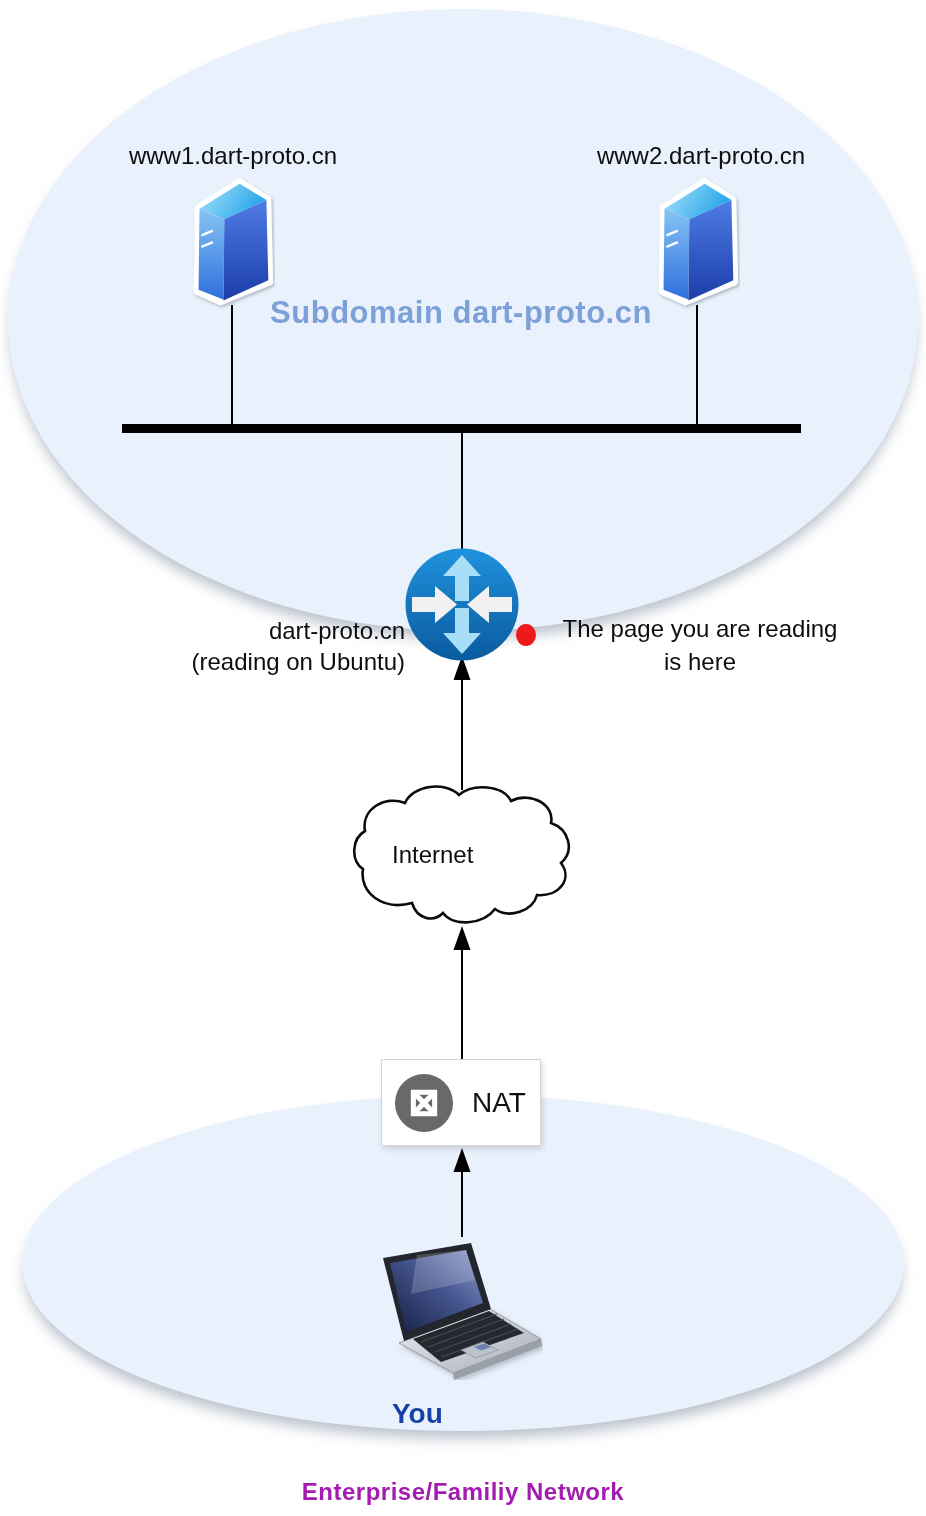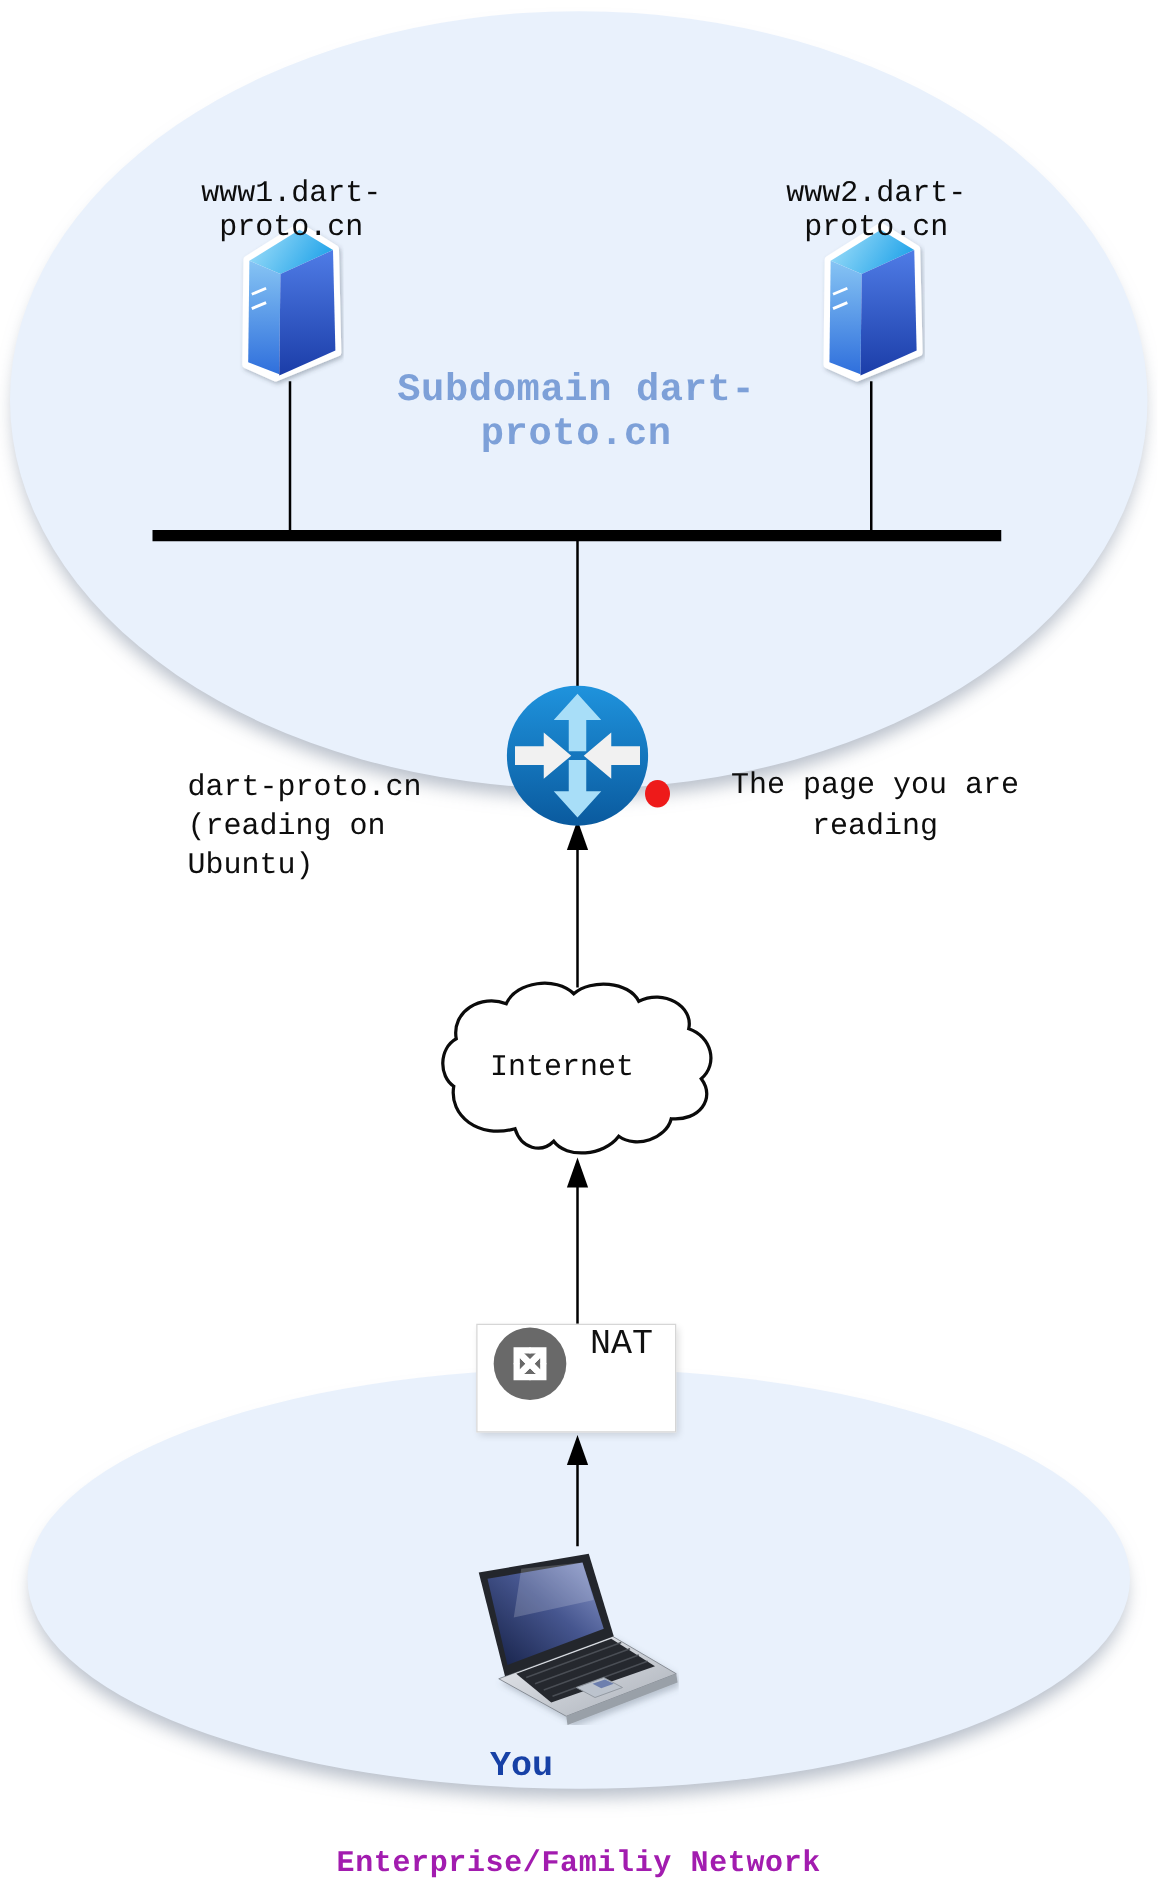--- a/index.html
+++ b/index.html
@@ -1,43 +1,43 @@
 <!DOCTYPE html>
 <html><head>
 <meta charset="utf-8">
 <style>
   html,body{margin:0;padding:0;background:#ffffff;}
   .canvas{
     position:relative;width:926px;height:1516px;overflow:hidden;
-    font-family:Liberation Mono, monospace;color:#0d0d0d;background:#ffffff;
+    font-family:Liberation Sans, sans-serif;color:#0d0d0d;background:#ffffff;
   }
   .net-ellipse{
     position:absolute;border-radius:50%;background:#e9f1fc;
     box-shadow:0 10px 14px -3px rgba(125,138,158,.55);
   }
   .ellipse-top{left:8px;top:9px;width:910px;height:622px;z-index:1;}
   .ellipse-bottom{left:22px;top:1095px;width:882px;height:336px;z-index:1;}
   svg.connectors{position:absolute;left:0;top:0;z-index:2;}
   .lbl{position:absolute;z-index:4;}
   .host-label{font-size:24px;text-align:center;}
   .subdomain-title{font-size:31px;font-weight:bold;color:#7da0d8;text-align:center;letter-spacing:.5px;}
-  .router-label{font-size:24px;line-height:31px;text-align:left;}
+  .router-label{font-size:24px;line-height:31px;text-align:right;}
   .annotation{font-size:24px;line-height:33px;text-align:center;}
   .internet-label{font-size:24px;}
   .you-label{font-size:28px;font-weight:bold;color:#1741a6;text-align:left;}
   .enterprise-title{font-size:24px;font-weight:bold;color:#a21caf;text-align:center;letter-spacing:.5px;}
   .icon-svg{position:absolute;z-index:3;}
   .red-dot{
     position:absolute;left:516px;top:624px;width:20px;height:22px;border-radius:50%;
     background:#ee1a1a;z-index:5;
   }
   .nat-box{
     position:absolute;left:381px;top:1059px;width:158px;height:85px;background:#ffffff;
     border:1px solid #d6d6d6;box-shadow:2px 3px 6px rgba(0,0,0,.14);z-index:3;
-    display:flex;align-items:flex-start;
+    display:flex;align-items:center;
   }
   .nat-box .nat-text{font-size:28px;margin-left:17px;color:#111;}
   .nat-box svg{margin-left:11px;}
 </style>
 </head>
 <body>
 
 <div class="canvas">
 
   <div class="net-ellipse ellipse-top"></div>
@@ -119,20 +119,21 @@
 
   <div class="red-dot"></div>
 
   <div class="lbl router-label" style="left:150px;top:615px;width:255px;">
     <div>dart-proto.cn</div>
     <div>(reading on Ubuntu)</div>
   </div>
 
   <div class="lbl annotation" style="left:545px;top:612px;width:310px;">
     <div>The page you are reading</div>
+    <div>is here</div>
   </div>
 
   <svg class="icon-svg" style="left:349px;top:781px;" width="227" height="150" viewBox="0 0 227 150">
     <path d="M 63,122
              C 34,130 10,112 14,88
              C 2,80 2,58 16,50
              C 12,28 36,14 56,22
              C 64,4 96,0 110,14
              C 124,2 154,4 162,20
              C 182,10 206,24 202,42

